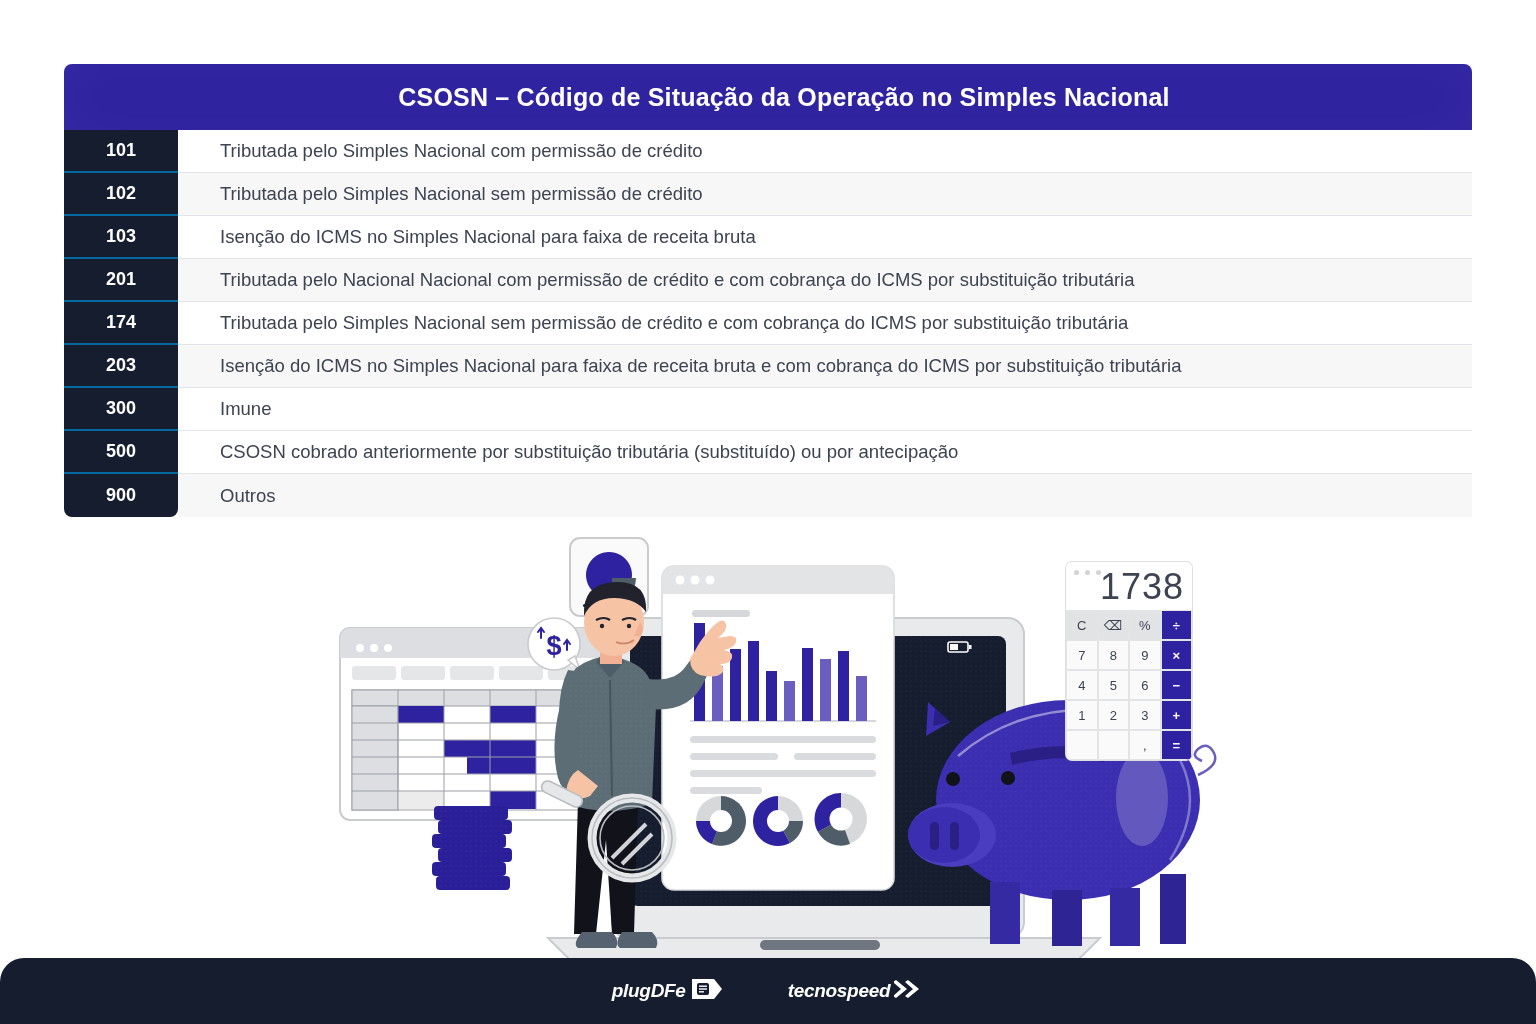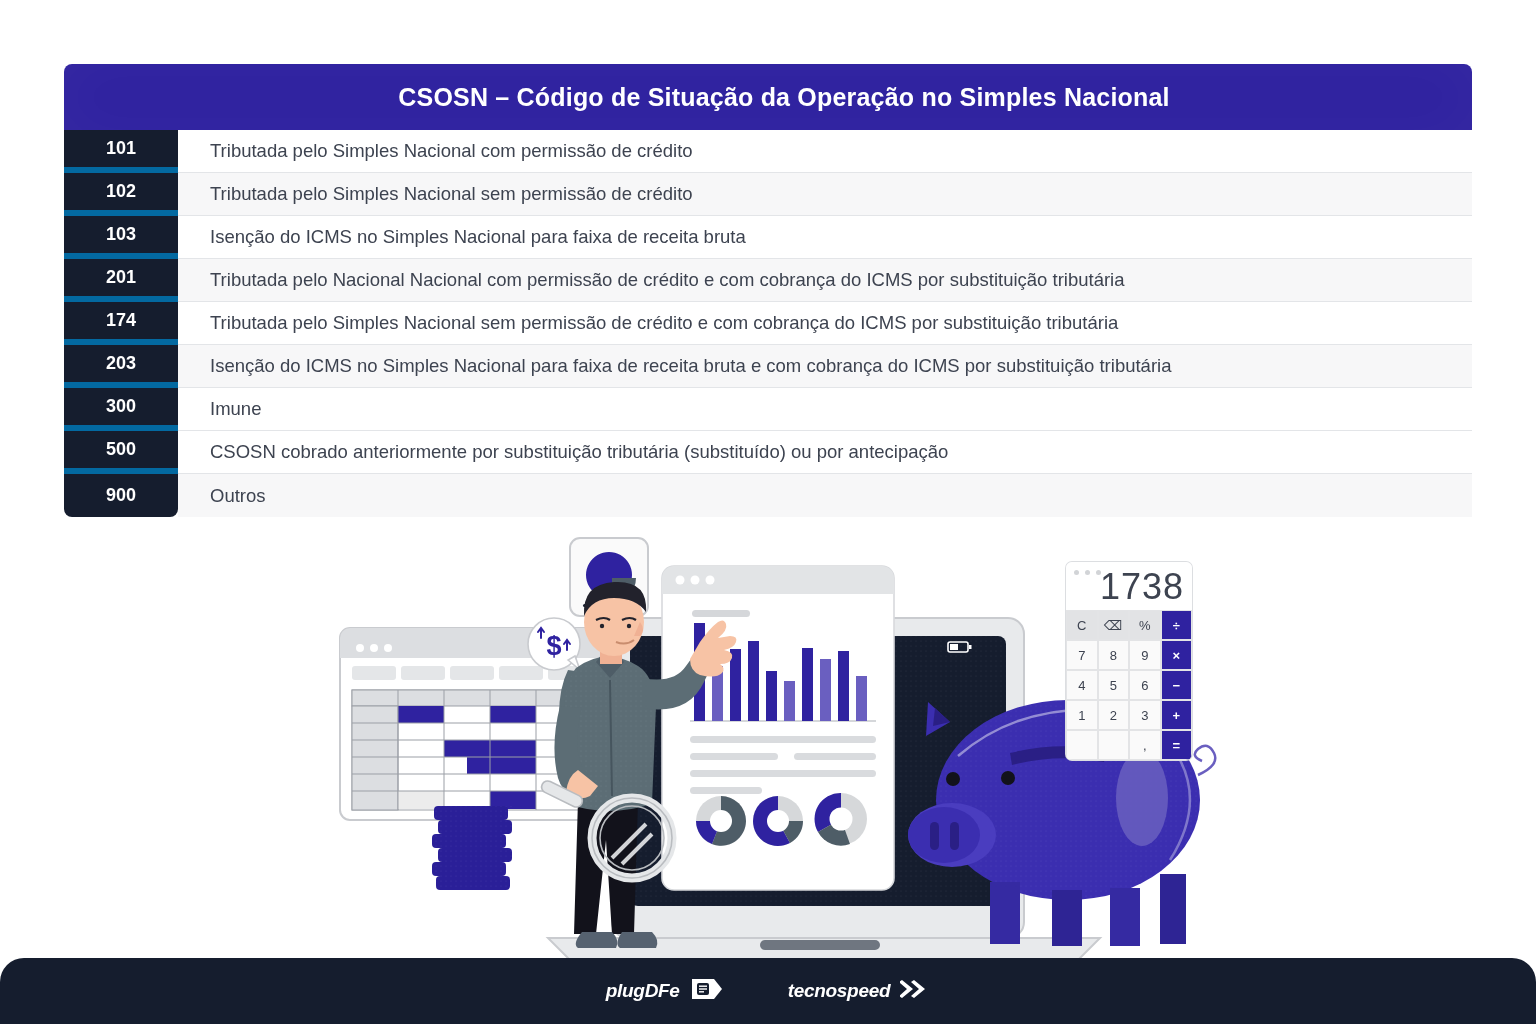--- a/index.html
+++ b/index.html
@@ -38,30 +38,30 @@
     height:43px;
   }
   .tbl-row .code{
     width:114px;
     flex:0 0 114px;
     background:#151d2e;
     color:#ffffff;
     font-size:18px;
     font-weight:bold;
     display:flex;align-items:center;justify-content:center;
-    border-bottom:6px solid #0369a1;
+    border-bottom:2px solid #0369a1;
   }
   .tbl-row:last-child .code{
     border-bottom:none;
     border-radius:0 0 8px 8px;
   }
   .tbl-row .desc{
     flex:1 1 auto;
     display:flex;align-items:center;
-    padding-left:32px;
+    padding-left:42px;
     font-size:18.5px;
     color:#3d4350;
     border-bottom:1px solid #e3e5e8;
     background:#ffffff;
   }
   .tbl-row.alt .desc{background:#f7f7f8;}
   .tbl-row:last-child .desc{border-bottom:none;}
 
   
   .illustration{
@@ -75,21 +75,21 @@
   .footer{
     position:absolute;
     left:0; top:958px;
     width:1536px; height:66px;
     background:#151d2e;
     border-radius:24px 24px 0 0;
     display:flex;align-items:center;justify-content:center;
     gap:64px;
   }
   .logo{
-    display:flex;align-items:center;gap:10px;
+    display:flex;align-items:center;gap:4px;
     color:#ffffff;
     font-size:19px;
     font-weight:bold;
     font-style:italic;
     letter-spacing:-.3px;
   }
 </style>
 </head>
 <body>
 

